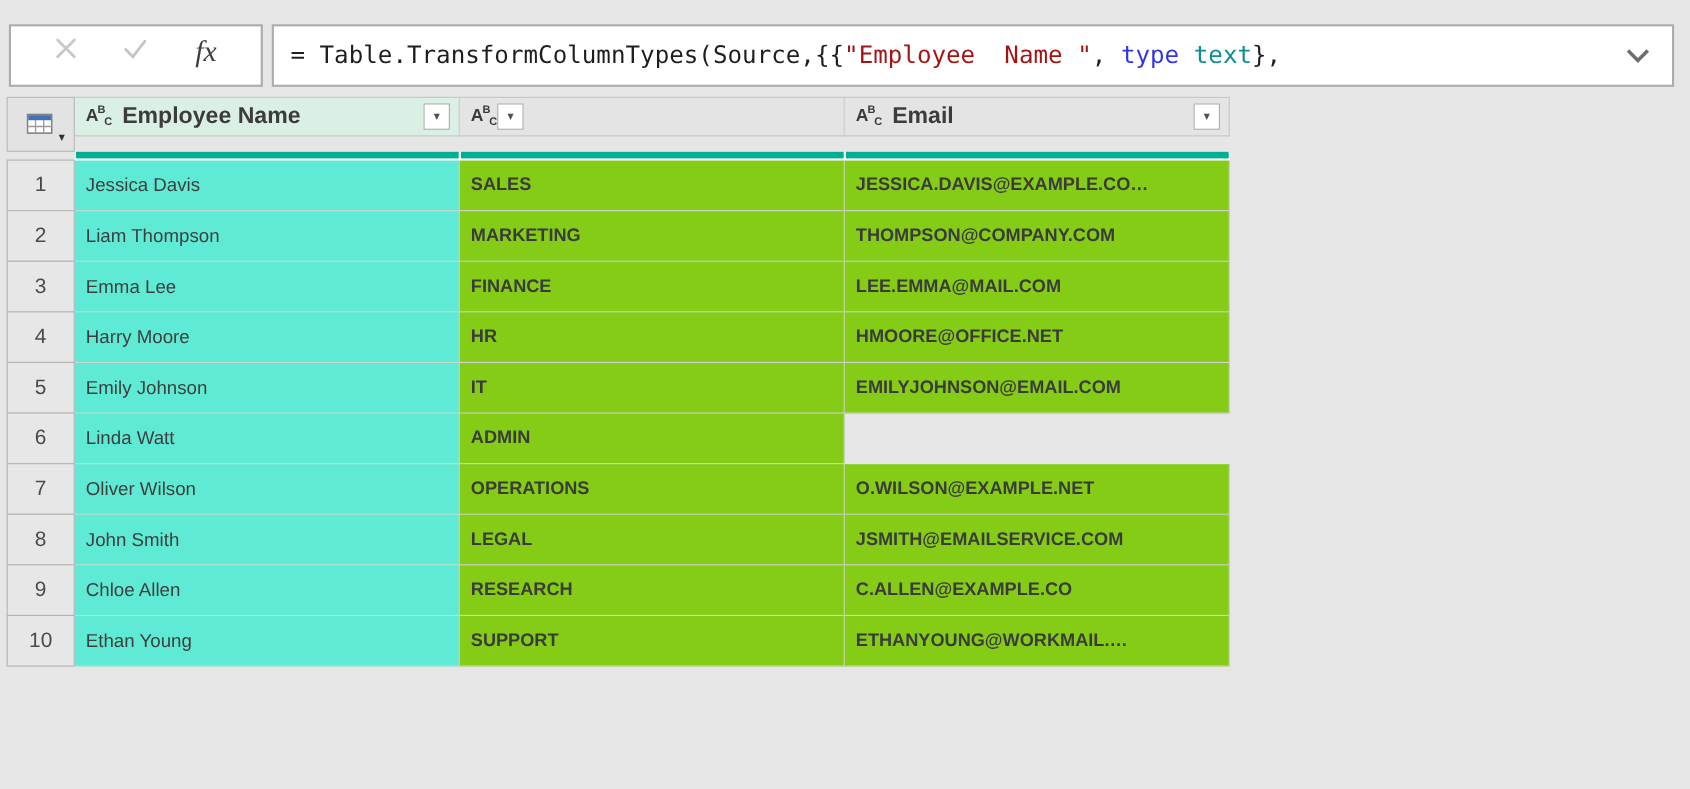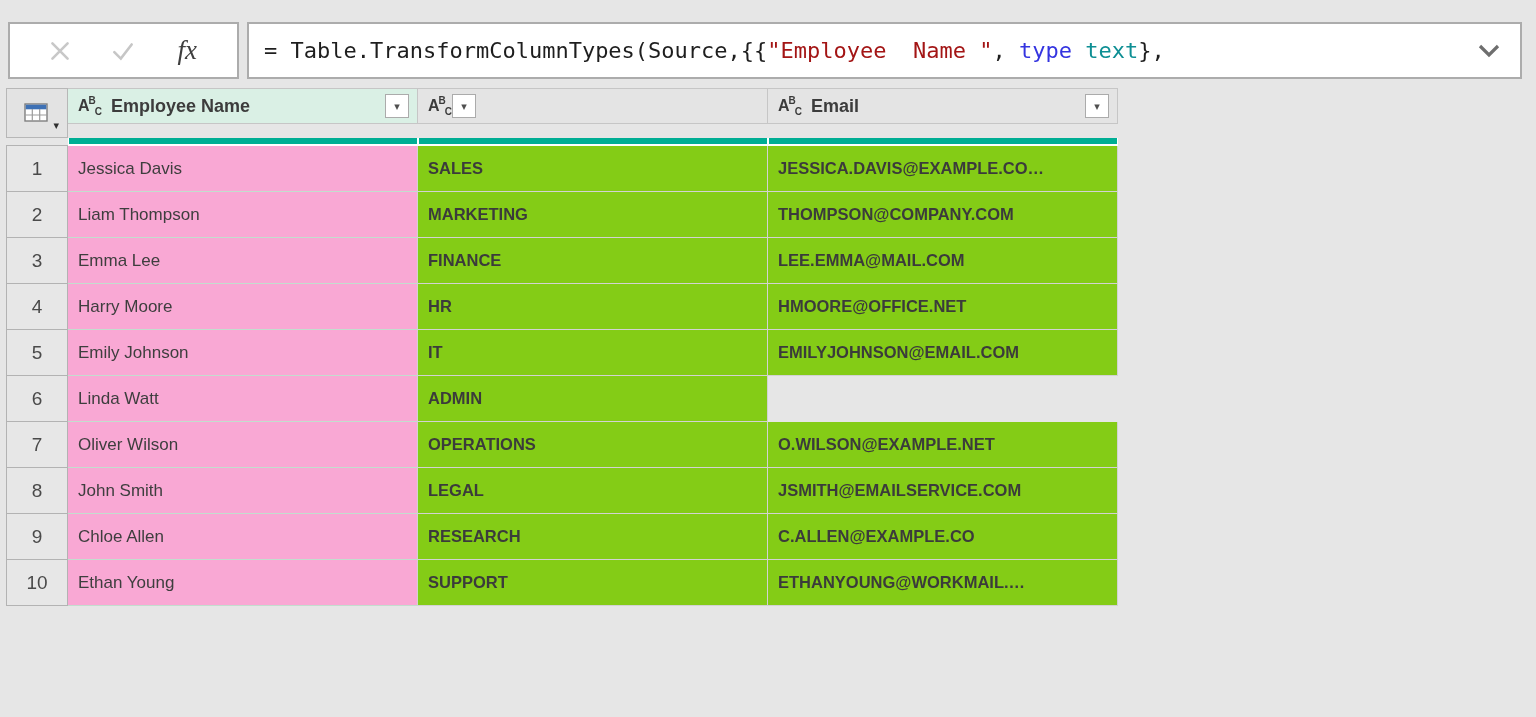--- a/index.html
+++ b/index.html
@@ -10,21 +10,21 @@
     position:relative;
   }
 
   
   .fbar-left {
     position:absolute; left:8px; top:22px; width:231px; height:57px;
     background:#ffffff; border:2px solid #acacac;
     display:flex; align-items:center; justify-content:space-around;
     padding:0 18px;
   }
-  .fbar-btn { display:flex; align-items:center; justify-content:center; width:40px; height:40px; cursor:pointer; }
+  .fbar-btn { display:flex; justify-content:center; width:40px; height:40px; cursor:pointer; }
   .fx-label { font-family:"Liberation Serif", serif; font-style:italic; font-size:27px; color:#3f3f3f; }
 
   .fbar-input {
     position:absolute; left:247px; top:22px; width:1275px; height:57px;
     background:#ffffff; border:2px solid #acacac;
     display:flex; align-items:center;
     padding-left:15px; padding-right:60px;
   }
   .formula-text {
     font-family:"DejaVu Sans Mono","Liberation Mono",monospace;
@@ -46,21 +46,21 @@
     position:relative; cursor:pointer;
   }
   .corner-tri { position:absolute; right:8px; bottom:6px; font-size:11px; color:#2f2f2f; line-height:1; }
 
   .header-cell {
     width:350px; height:36px; background:#e4e4e4;
     border-top:1px solid #c6c6c6; border-right:1px solid #c6c6c6; border-bottom:1px solid #c6c6c6;
     display:flex; align-items:center; padding:0 8px 0 10px; cursor:pointer;
   }
   .header-cell.selected { background:#daf0e5; }
-  .header-label { font-weight:bold; font-size:18px; color:#3c3c3c; margin-left:9px; flex:1; white-space:nowrap; overflow:hidden; }
+  .header-label { font-weight:bold; font-size:21px; color:#3c3c3c; margin-left:9px; flex:1; white-space:nowrap; overflow:hidden; }
 
   .abc-icon { color:#3a3a3a; white-space:nowrap; display:inline-block; line-height:1; }
   .abc-a { font-size:16px; font-weight:600; }
   .abc-b { font-size:10px; font-weight:600; vertical-align:7px; margin-left:-1px; }
   .abc-c { font-size:10px; font-weight:600; vertical-align:-4px; margin-left:-1px; }
 
   .filter-btn {
     width:24px; height:24px; background:#ffffff; border:1px solid #ababab;
     display:flex; align-items:center; justify-content:center; cursor:pointer; flex:none;
   }
@@ -77,21 +77,21 @@
     border:1px solid #b3b3b3; margin-top:-1px;
     display:flex; align-items:center; justify-content:center;
     font-size:19px; color:#4a4a4a; cursor:pointer;
   }
   .cell {
     width:350px; background:#84cc16;
     border-right:1px solid #d2d2d2; border-bottom:1px solid #d2d2d2;
     display:flex; align-items:center; padding-left:10px;
     white-space:nowrap; overflow:hidden; cursor:pointer;
   }
-  .name-cell  { background:#f9a8d4; border-bottom-color:#c3ddce; font-size:17px; font-weight:400; color:#3e3e3e; }
+  .name-cell  { background:#5eead4; border-bottom-color:#c3ddce; font-size:17px; font-weight:400; color:#3e3e3e; }
   .dept-cell  { font-size:16.5px; font-weight:600; color:#3b3b3b; }
   .email-cell { font-size:16.5px; font-weight:600; color:#3b3b3b; }
 </style>
 </head>
 <body>
 
 <div class="fbar-left">
   <span class="fbar-btn">
     <svg width="26" height="26" viewBox="0 0 24 24">
         <path d="M5 5 L19 19 M19 5 L5 19" stroke="#c8c8c8" stroke-width="2.4" fill="none" stroke-linecap="round"></path>

